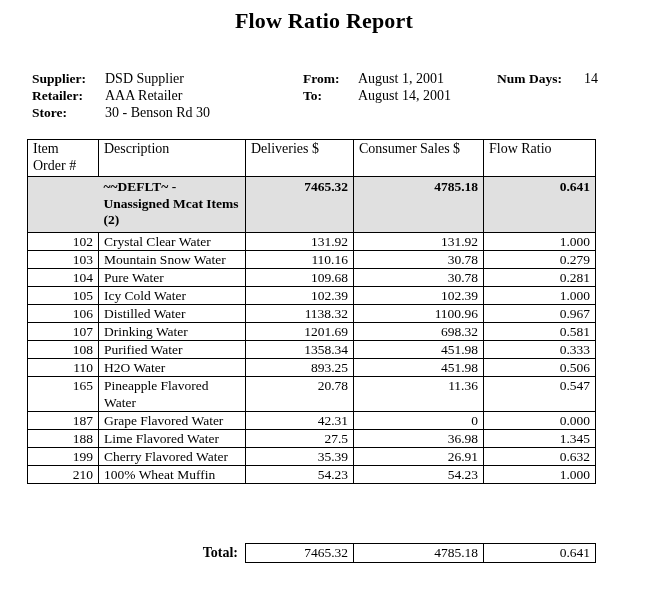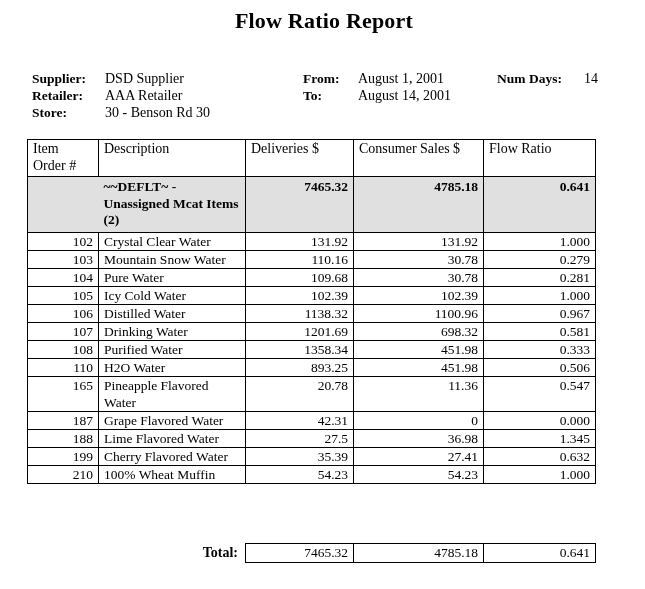--- a/index.html
+++ b/index.html
@@ -300,21 +300,21 @@
         <td class="item">188</td>
         <td class="desc">Lime Flavored Water</td>
         <td class="num">27.5</td>
         <td class="num">36.98</td>
         <td class="num">1.345</td>
       </tr>
       <tr class="data-row">
         <td class="item">199</td>
         <td class="desc">Cherry Flavored Water</td>
         <td class="num">35.39</td>
-        <td class="num">27.41</td>
+        <td class="num">26.91</td>
         <td class="num">0.632</td>
       </tr>
       <tr class="data-row">
         <td class="item">210</td>
         <td class="desc">100% Wheat Muffin</td>
         <td class="num">54.23</td>
         <td class="num">54.23</td>
         <td class="num">1.000</td>
       </tr>
     </tbody>

